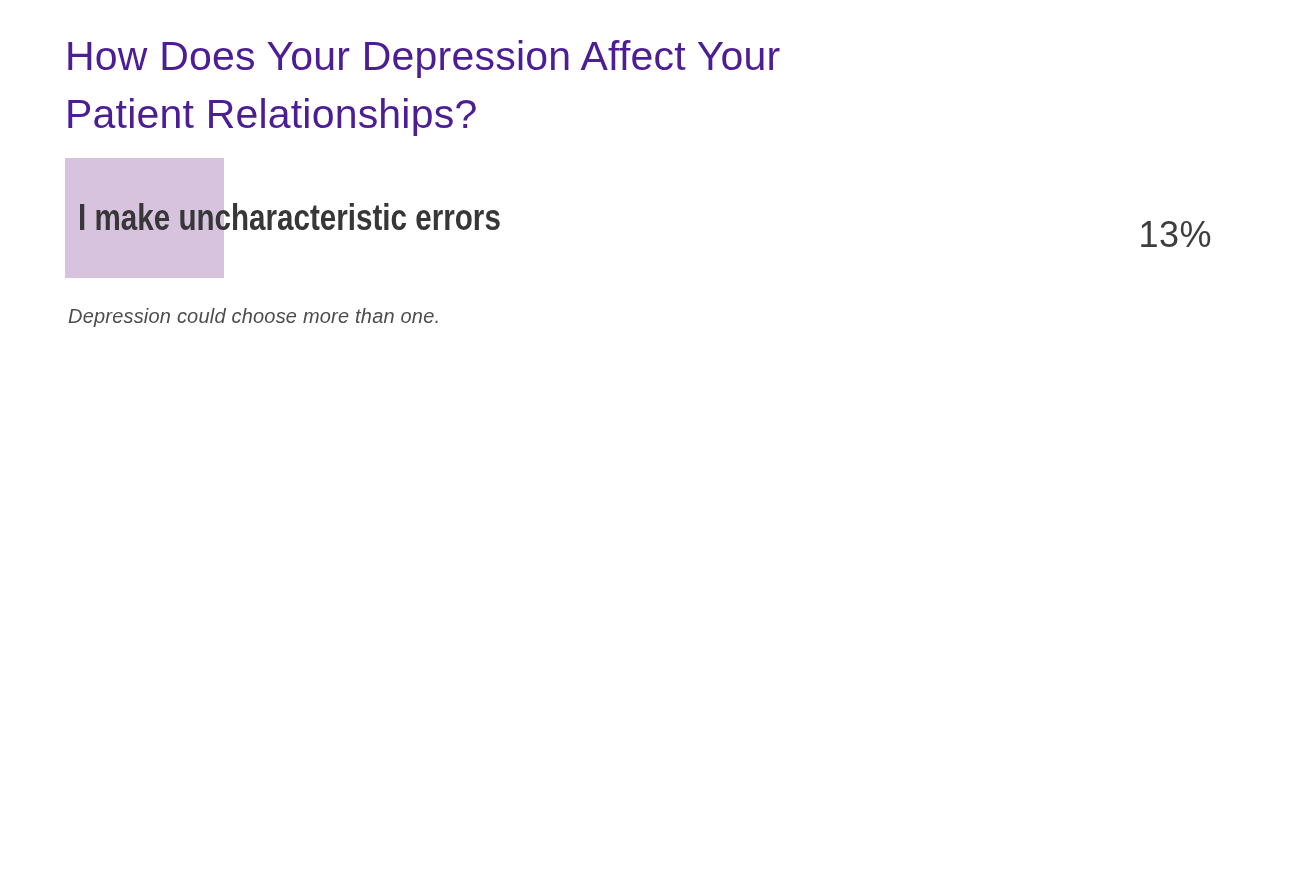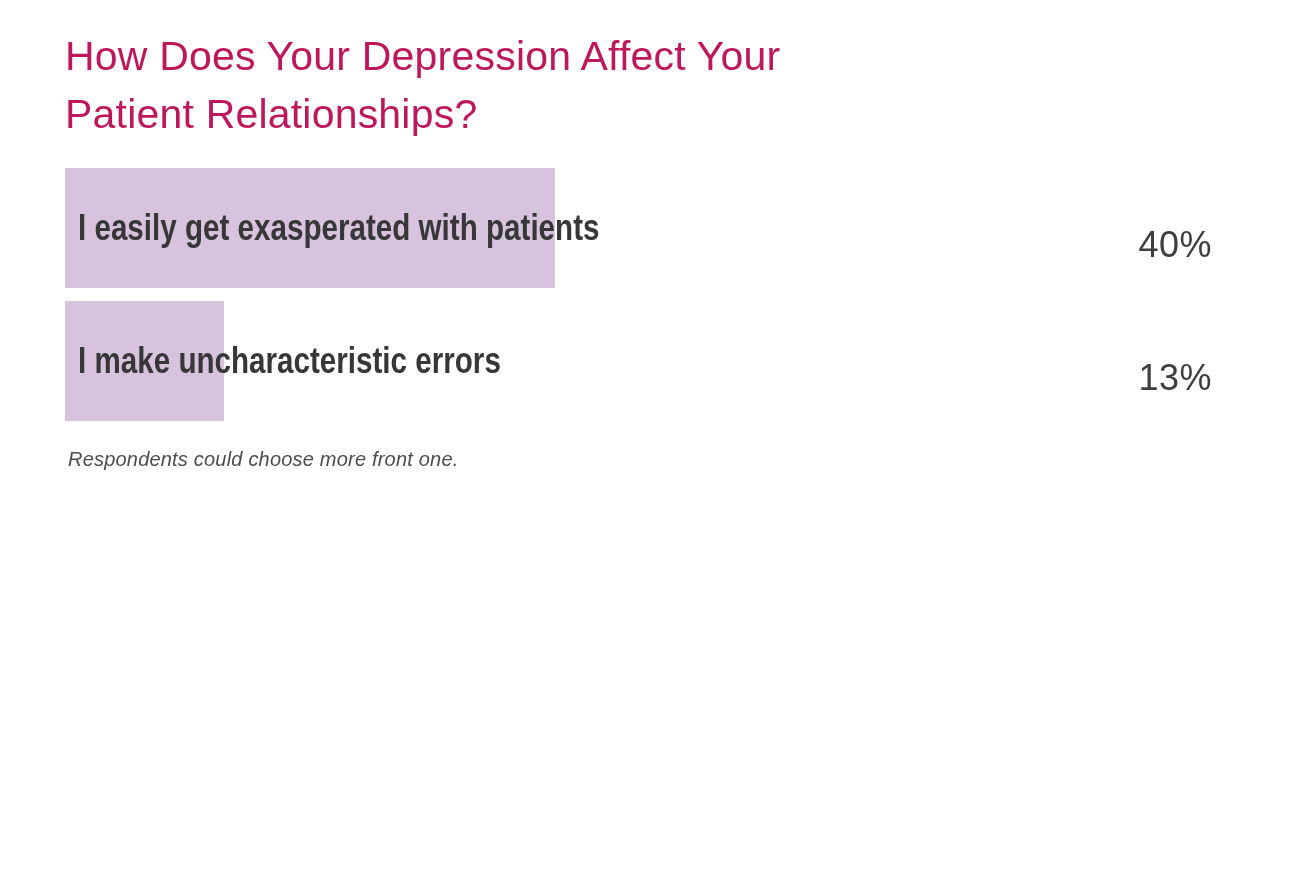--- a/index.html
+++ b/index.html
@@ -11,24 +11,24 @@
   }
   .page {
     position: relative;
     width: 1290px; height: 878px;
     padding: 27px 0 0 65px;
   }
   .title {
     font-size: 41px;
     font-weight: 400;
     line-height: 58px;
-    color: #be185d;
+    color: #4c1d95;
     letter-spacing: 0.2px;
     white-space: pre-line;
-    margin-bottom: 25px;
+    margin-bottom: 15px;
   }
   .rows { position: relative; width: 1225px; }
   .row {
     position: relative;
     height: 120px;
     margin-bottom: 13px;
     width: 100%;
   }
   .bar {
     position: absolute;
@@ -73,32 +73,27 @@
 </head>
 <body>
 
 <div class="page">
 
   <h1 class="title">How Does Your Depression Affect Your
 Patient Relationships?</h1>
 
   <div class="rows">
 
-    <div class="row">
-      <div class="bar" style="width: 490px;"></div>
-      <span class="bar-label">I easily get exasperated with patients</span>
-      <span class="pct">40%</span>
-    </div>
 
 
 
     <div class="row">
       <div class="bar" style="width: 159.25px;"></div>
       <span class="bar-label">I make uncharacteristic errors</span>
       <span class="pct">13%</span>
     </div>
 
 
   </div>
 
-  <div class="note">Respondents could choose more front one.</div>
+  <div class="note">Depression could choose more than one.</div>
 
 </div>
 
 </body></html>

